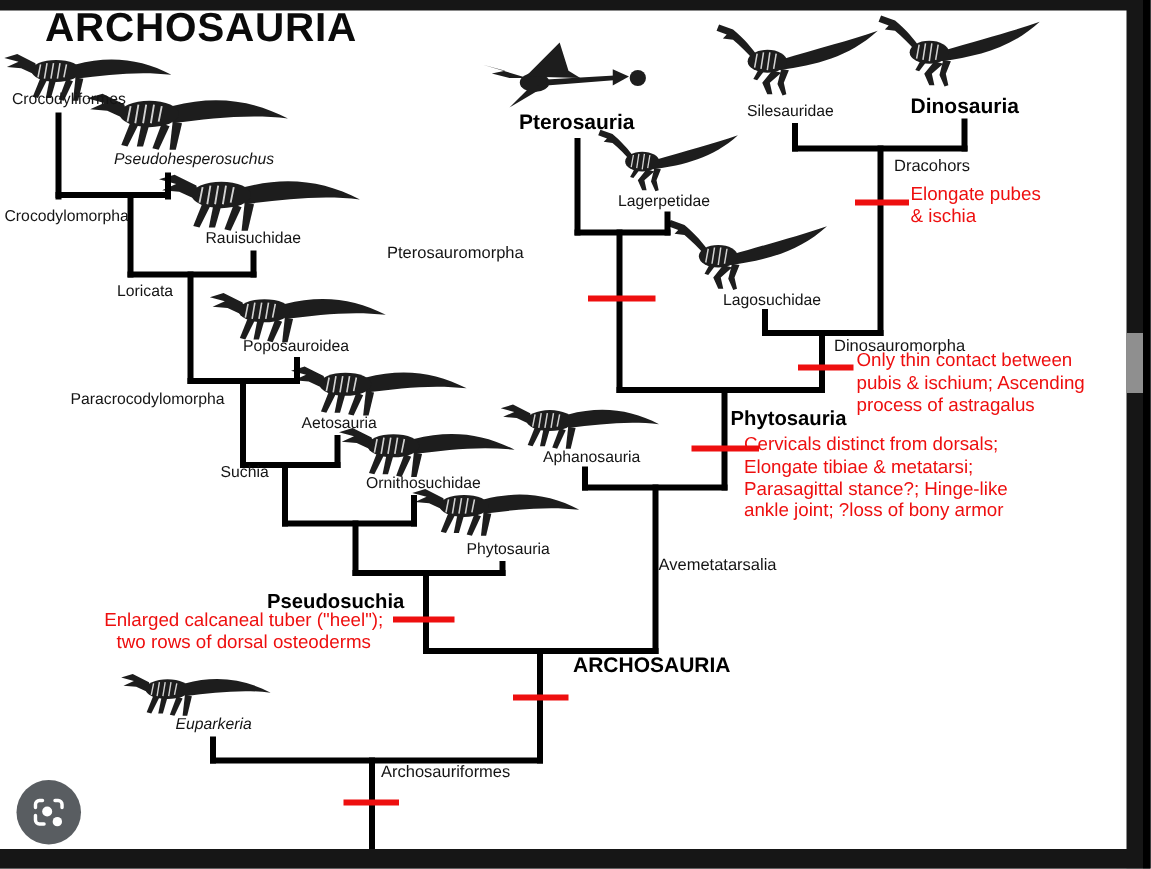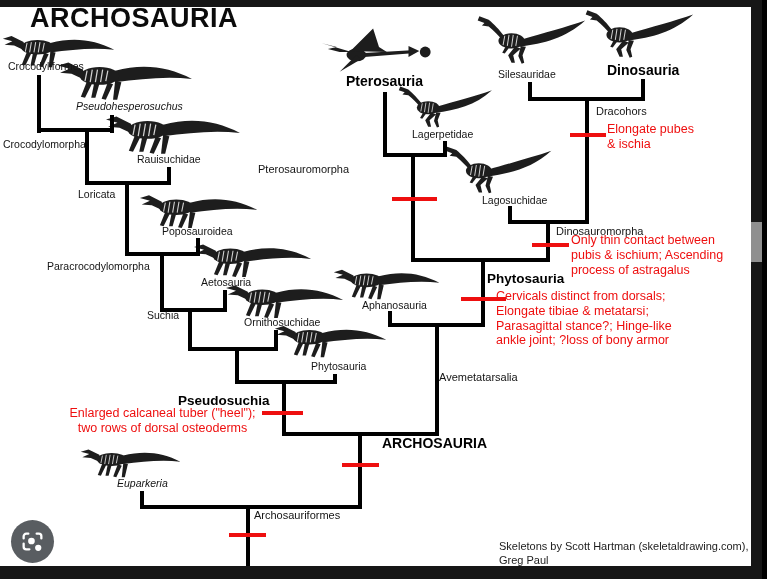--- a/index.html
+++ b/index.html
@@ -194,22 +194,20 @@
 process of astragalus</div>
   <div class="ann" style="left:607px;top:122px">Elongate pubes
 &amp; ischia</div>
   <div class="ann" style="left:496px;top:289px">Cervicals distinct from dorsals;
 Elongate tibiae &amp; metatarsi;
 Parasagittal stance?; Hinge-like
 ankle joint; ?loss of bony armor</div>
   <div class="ann ca" style="left:50px;top:406px;width:225px">Enlarged calcaneal tuber ("heel");
 two rows of dorsal osteoderms</div>
 
-  <div class="credit">Skeletons by Scott Hartman (skeletaldrawing.com),
-Greg Paul</div>
 
   <div class="bar" style="left:0;top:0;width:767px;height:7px"></div>
   <div class="bar" style="left:751px;top:0;width:16px;height:579px"></div>
   <div class="scroll-thumb" style="left:751px;top:222px;width:16px;height:40px"></div>
   <div class="bar" style="left:0;top:566px;width:767px;height:13px"></div>
 
   <button class="lens-btn">
     <span style="display:flex">
       <svg width="25" height="25" viewBox="0 0 24 24">
         <path fill="none" stroke="#fff" stroke-width="2.2" stroke-linecap="round" d="M8 4.5 H6 a2.5 2.5 0 0 0 -2.5 2.5 v2 M16 4.5 h2 a2.5 2.5 0 0 1 2.5 2.5 v2 M3.5 14 v3 a2.5 2.5 0 0 0 2.5 2.5 h3"></path>

